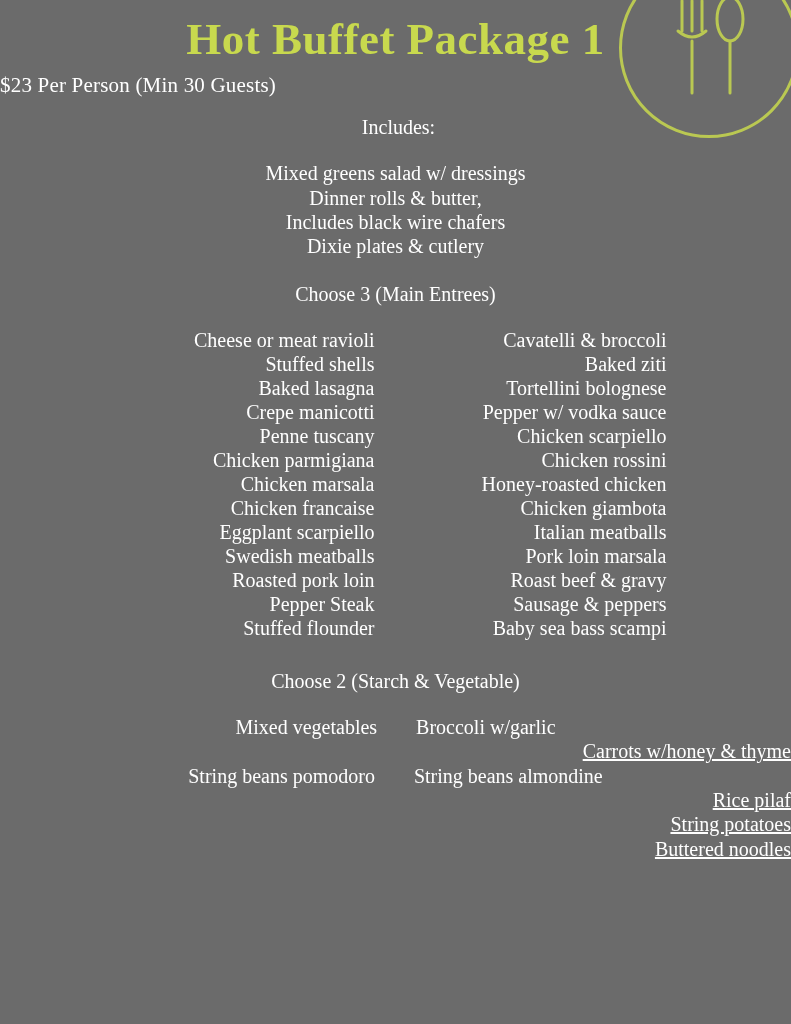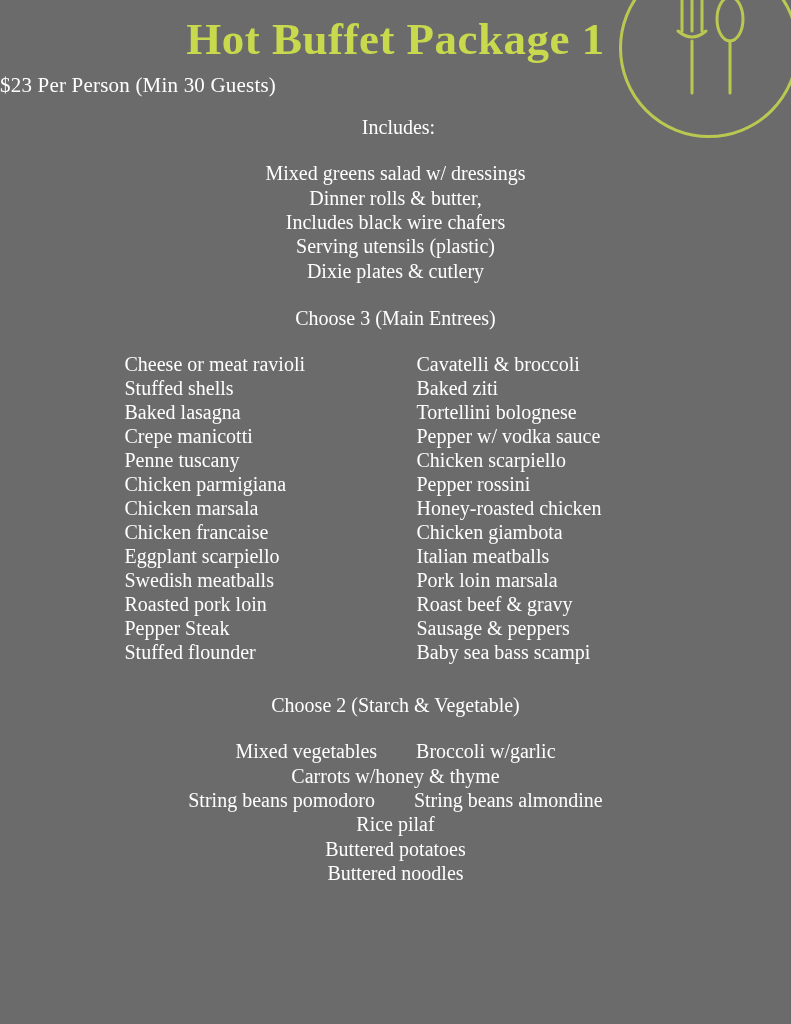--- a/index.html
+++ b/index.html
@@ -80,36 +80,38 @@
     justify-content: center;
     gap: 42px;
   }
   .entree-col {
     width: 250px;
     font-size: 20px;
     line-height: 1.2;
   }
   .entree-col div {
     white-space: nowrap;
+    text-align: right;
   }
   .entree-col.right {
     padding-left: 0px;
   }
   .starch-heading {
     text-align: center;
     font-size: 20px;
     margin-top: 30px;
   }
   .starch-rows {
     margin-top: 22px;
     font-size: 20px;
     line-height: 1.22;
   }
   .row-center {
-    text-align: center;
+    text-align: right;
+    text-decoration: underline;
   }
   .row-pair {
     display: flex;
     justify-content: center;
     gap: 39px;
   }
   .row-pair.wide {
   }
 </style>
 </head>
@@ -132,21 +134,20 @@
   </div>
 
   <h1 class="title">Hot Buffet Package 1</h1>
   <div class="subtitle">$23 Per Person  (Min 30 Guests)</div>
   <div class="includes-label">Includes:</div>
 
   <div class="includes-list">
     <div>Mixed greens salad w/ dressings</div>
     <div>Dinner rolls &amp; butter,</div>
     <div>Includes black wire chafers</div>
-    <div>Serving utensils (plastic)</div>
     <div>Dixie plates &amp; cutlery</div>
   </div>
 
   <div class="section-heading">Choose 3 (Main Entrees)</div>
 
   <div class="entree-grid">
     <div class="entree-col left">
       <div>Cheese or meat ravioli</div>
       <div>Stuffed shells</div>
       <div>Baked lasagna</div>
@@ -160,21 +161,21 @@
       <div>Roasted pork loin</div>
       <div>Pepper Steak</div>
       <div>Stuffed flounder</div>
     </div>
     <div class="entree-col right">
       <div>Cavatelli &amp; broccoli</div>
       <div>Baked ziti</div>
       <div>Tortellini bolognese</div>
       <div>Pepper w/ vodka sauce</div>
       <div>Chicken scarpiello</div>
-      <div>Pepper rossini</div>
+      <div>Chicken rossini</div>
       <div>Honey-roasted chicken</div>
       <div>Chicken giambota</div>
       <div>Italian meatballs</div>
       <div>Pork loin marsala</div>
       <div>Roast beef &amp; gravy</div>
       <div>Sausage &amp; peppers</div>
       <div>Baby sea bass scampi</div>
     </div>
   </div>
 
@@ -184,17 +185,17 @@
     <div class="row-pair">
       <span>Mixed vegetables</span>
       <span>Broccoli w/garlic</span>
     </div>
     <div class="row-center">Carrots w/honey &amp; thyme</div>
     <div class="row-pair wide">
       <span>String beans pomodoro</span>
       <span>String beans almondine</span>
     </div>
     <div class="row-center">Rice pilaf</div>
-    <div class="row-center">Buttered potatoes</div>
+    <div class="row-center">String potatoes</div>
     <div class="row-center">Buttered noodles</div>
   </div>
 
 </div>
 
 </body></html>

